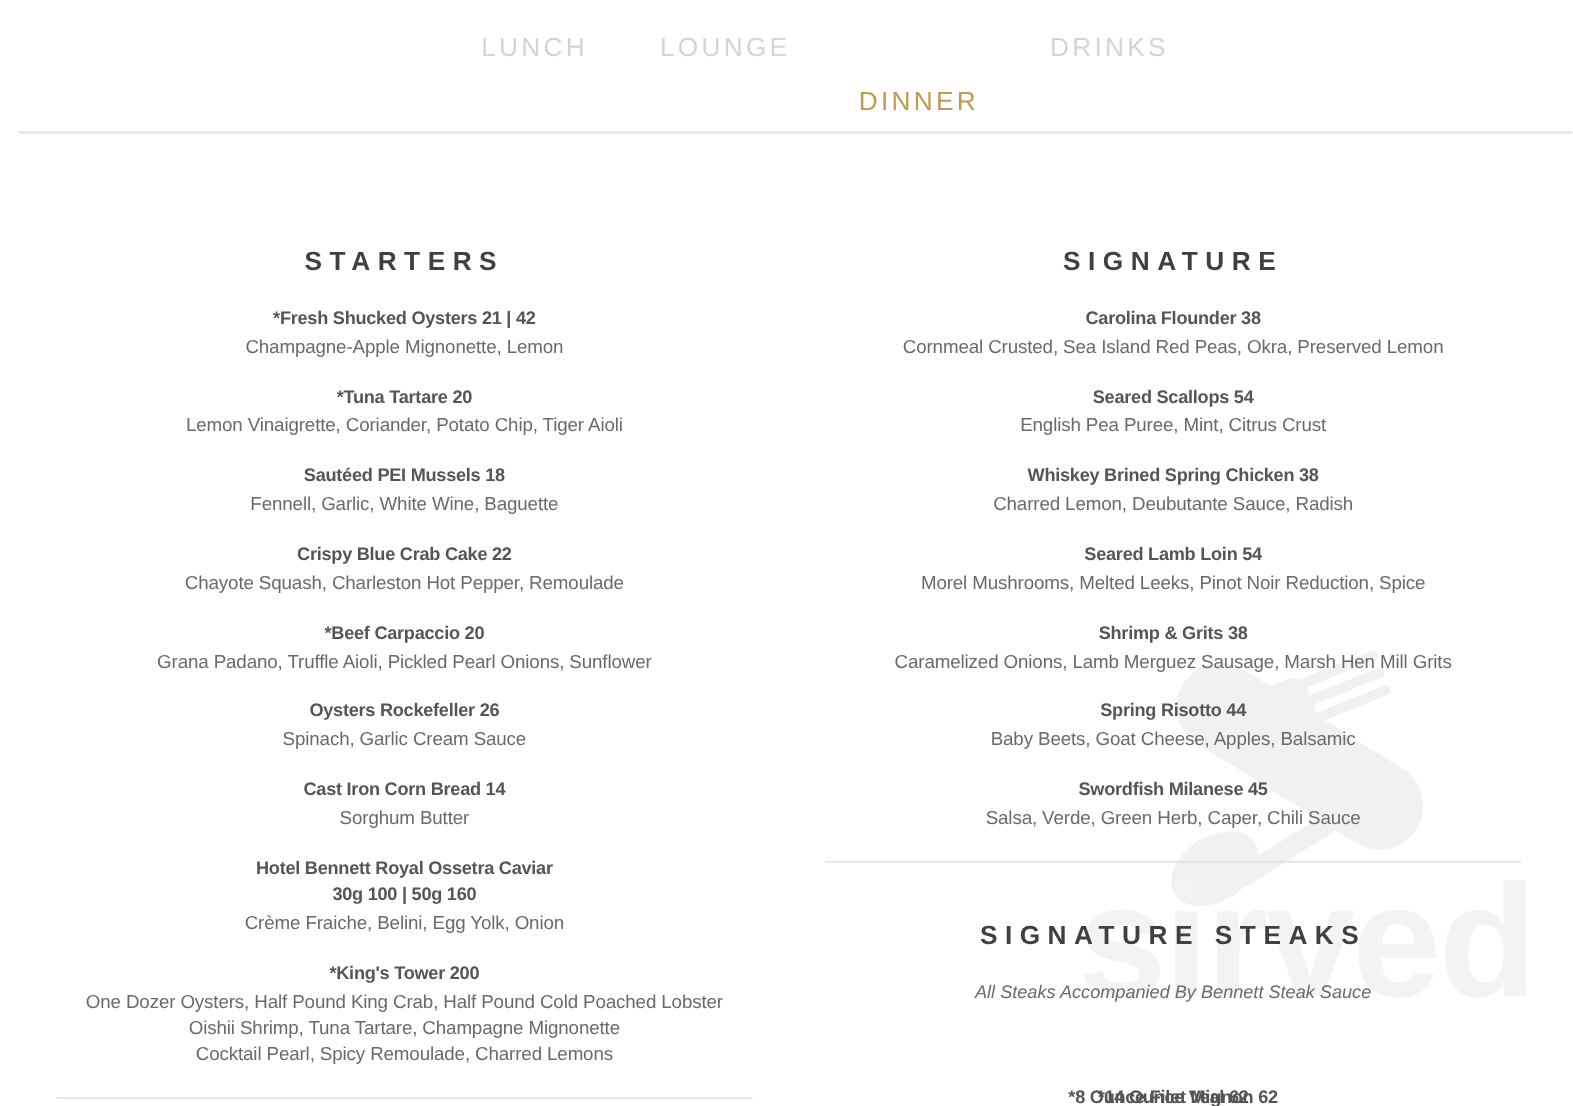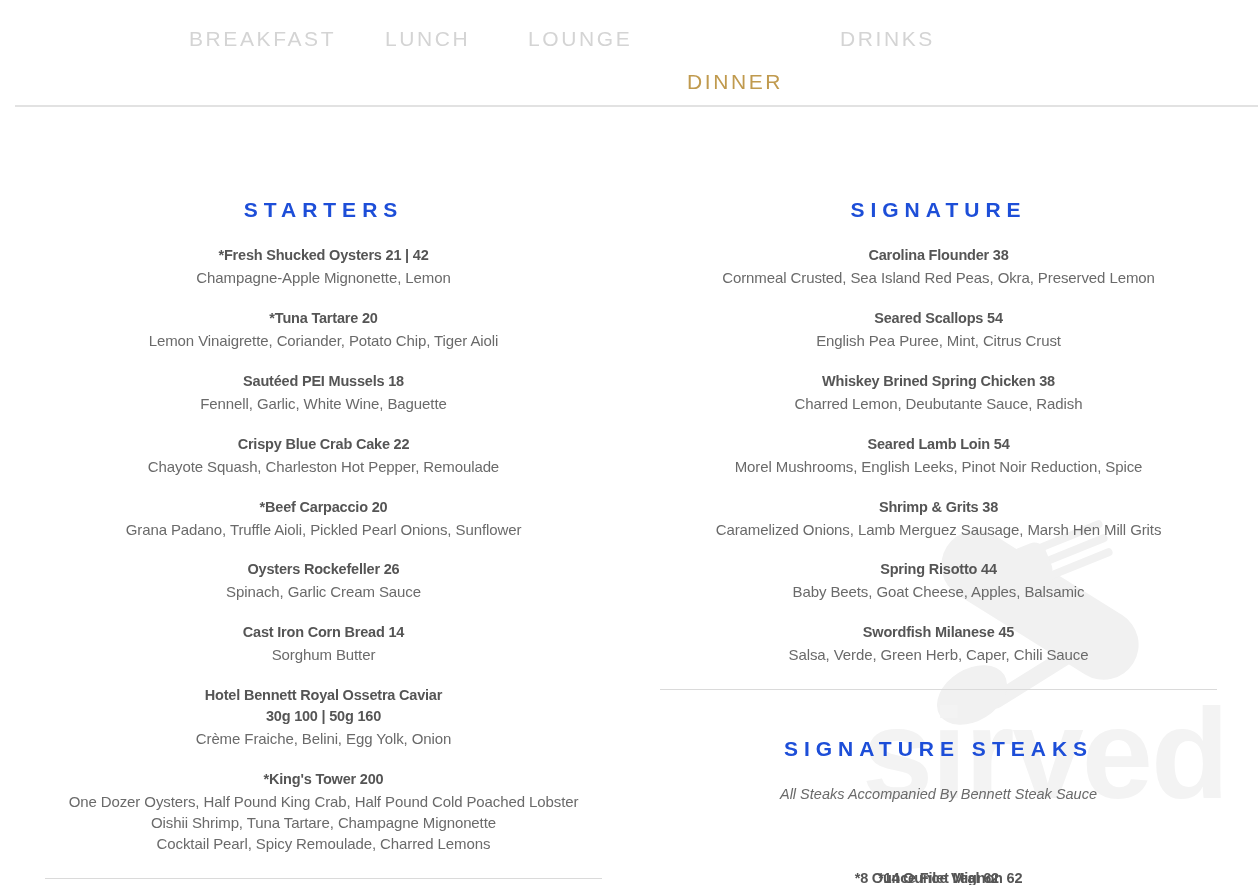--- a/index.html
+++ b/index.html
@@ -49,21 +49,21 @@
       text-align: center;
     }
     .col-left { left: 45px; width: 557px; }
     .col-right { left: 660px; width: 557px; }
     .section-title {
       position: absolute;
       left: 0;
       width: 100%;
       font-size: 21px;
       letter-spacing: 6px;
-      color: #1d4ed8;
+      color: #404040;
       text-align: center;
       line-height: 26px;
     }
     .item-name {
       position: absolute;
       left: 0;
       width: 100%;
       font-size: 14.5px;
       font-weight: bold;
       color: #555555;
@@ -131,21 +131,20 @@
     <rect x="175" y="32" width="75" height="8" rx="4" transform="rotate(-22 212 36)"></rect>
     <rect x="180" y="46" width="75" height="8" rx="4" transform="rotate(-22 217 50)"></rect>
     <rect x="150" y="30" width="40" height="40" rx="12" transform="rotate(-22 170 50)"></rect>
     <rect x="120" y="150" width="120" height="16" rx="8" transform="rotate(-32 180 158)"></rect>
     <ellipse cx="112" cy="180" rx="38" ry="26" transform="rotate(-32 112 180)"></ellipse>
   </g>
 </svg>
 <div class="watermark-text">sirved</div>
 
 <nav class="tabs layer">
-  <span class="tab" style="left:189px;">BREAKFAST</span>
   <span class="tab" style="left:385px;">LUNCH</span>
   <span class="tab" style="left:528px;">LOUNGE</span>
   <span class="tab active" style="left:687px;margin-top:43px;">DINNER</span>
   <span class="tab" style="left:840px;">DRINKS</span>
 </nav>
 
 <div class="top-divider"></div>
 
 <section class="column col-left layer">
   <h2 class="section-title" style="top:163px;margin:0;">STARTERS</h2>
@@ -189,21 +188,21 @@
   <div class="item-name" style="top:211px;">Carolina Flounder 38</div>
   <div class="item-desc" style="top:233px;">Cornmeal Crusted, Sea Island Red Peas, Okra, Preserved Lemon</div>
 
   <div class="item-name" style="top:274px;">Seared Scallops 54</div>
   <div class="item-desc" style="top:296px;">English Pea Puree, Mint, Citrus Crust</div>
 
   <div class="item-name" style="top:337px;">Whiskey Brined Spring Chicken 38</div>
   <div class="item-desc" style="top:359px;">Charred Lemon, Deubutante Sauce, Radish</div>
 
   <div class="item-name" style="top:400px;">Seared Lamb Loin 54</div>
-  <div class="item-desc" style="top:422px;">Morel Mushrooms, English Leeks, Pinot Noir Reduction, Spice</div>
+  <div class="item-desc" style="top:422px;">Morel Mushrooms, Melted Leeks, Pinot Noir Reduction, Spice</div>
 
   <div class="item-name" style="top:463px;">Shrimp &amp; Grits 38</div>
   <div class="item-desc" style="top:485px;">Caramelized Onions, Lamb Merguez Sausage, Marsh Hen Mill Grits</div>
 
   <div class="item-name" style="top:525px;">Spring Risotto 44</div>
   <div class="item-desc" style="top:547px;">Baby Beets, Goat Cheese, Apples, Balsamic</div>
 
   <div class="item-name" style="top:588px;">Swordfish Milanese 45</div>
   <div class="item-desc" style="top:610px;">Salsa, Verde, Green Herb, Caper, Chili Sauce</div>
 

